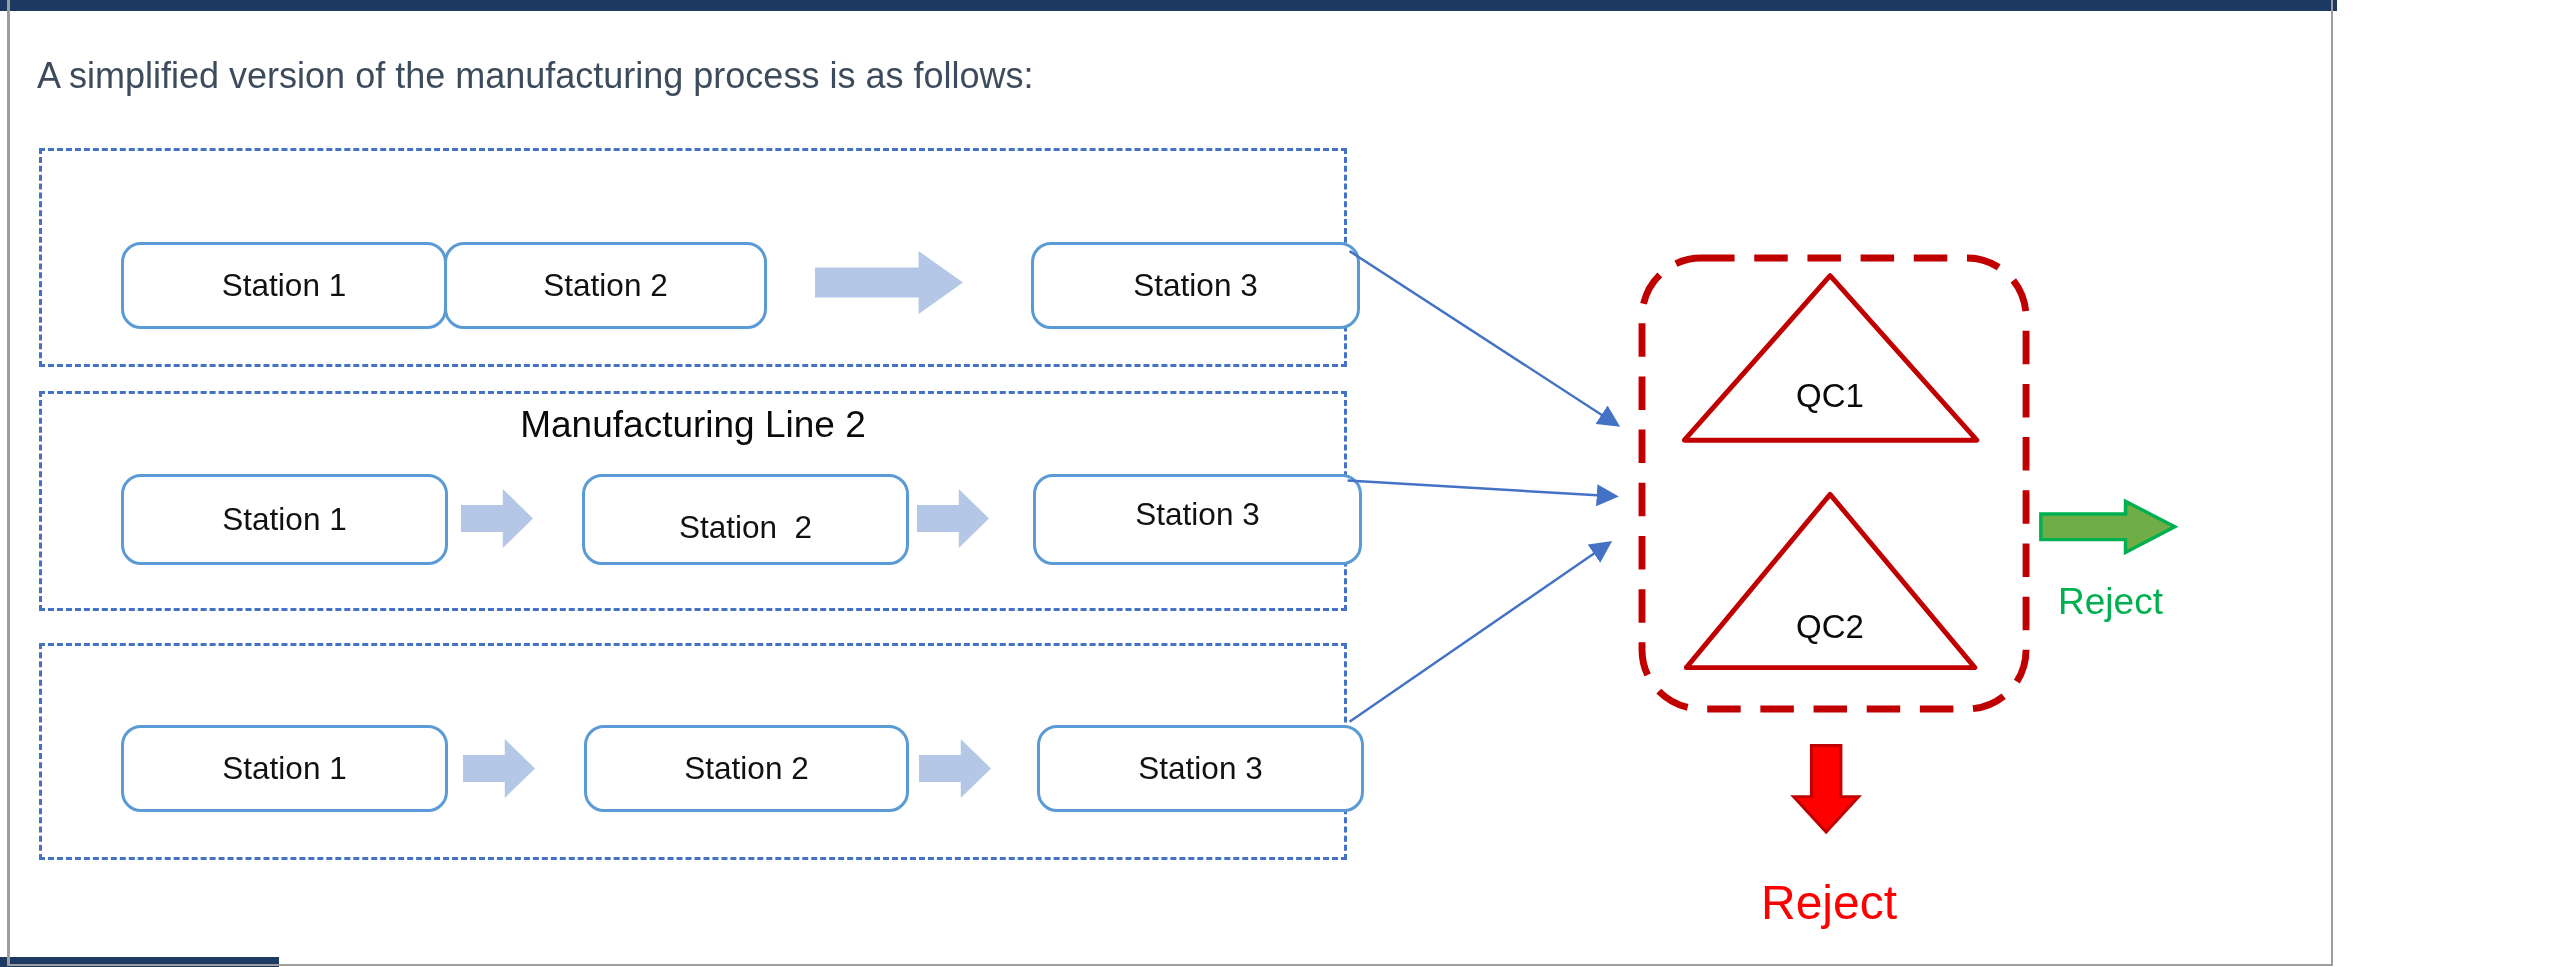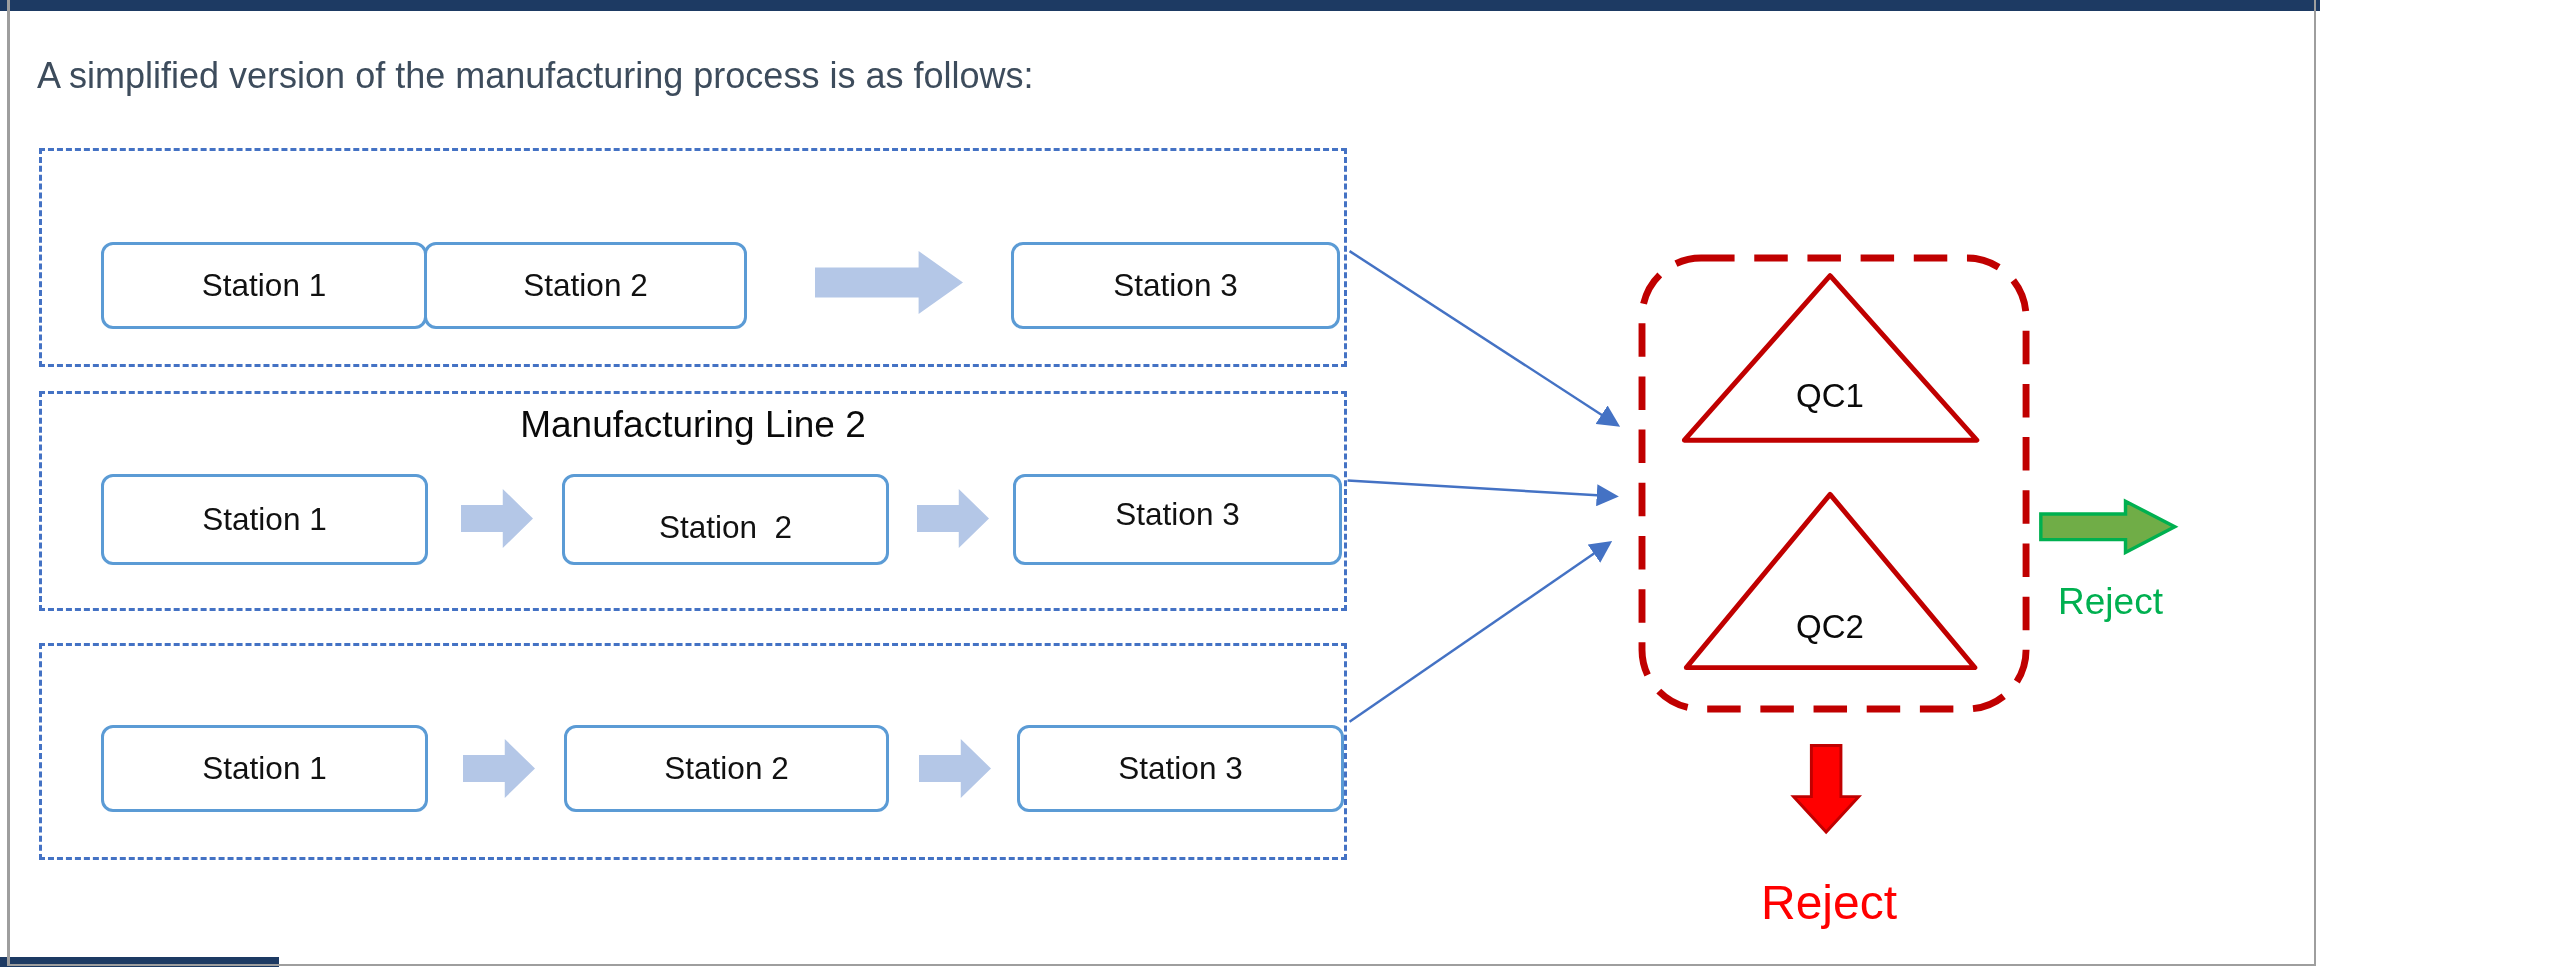--- a/index.html
+++ b/index.html
@@ -1,37 +1,38 @@
 <!DOCTYPE html>
 <html><head>
 <meta charset="utf-8">
 <style>
   html,body{margin:0;padding:0;background:#fff;}
   #canvas{
     position:relative;width:2320px;height:967px;background:#ffffff;overflow:hidden;
     font-family:"Liberation Sans", sans-serif;
+    padding-left:17px;
   }
   .topbar{position:absolute;left:0;top:0;width:2576px;height:10.8px;background:#1d3a63;}
   .bottombar{position:absolute;left:0;top:957px;width:279px;height:10.8px;background:#1d3a63;}
   .frame{position:absolute;left:6.9px;top:0;right:3.9px;bottom:1px;
     border-left:3px solid #9e9e9e;border-right:2px solid #9e9e9e;border-bottom:2px solid #9e9e9e;
     pointer-events:none;}
   .heading{position:absolute;left:37px;top:55px;font-size:36px;color:#3d4c5c;letter-spacing:0px;}
 
   .linegroup{position:absolute;border:3px dashed #4472c4;background:transparent;}
   .lg1{left:39px;top:148px;width:1302px;height:213px;}
   .lg2{left:39px;top:391px;width:1302px;height:214px;}
   .lg3{left:39px;top:643px;width:1302px;height:211px;}
   .linetitle{position:absolute;left:0;right:0;top:9.9px;text-align:center;
     font-size:37px;color:#0a0a0a;}
   .lg3 .linetitle{top:7.9px;}
 
-  .station{position:absolute;background:#fff;border:3px solid #5b9bd5;border-radius:12px;
+  .station{position:absolute;background:#fff;border:3px solid #5b9bd5;border-radius:20px;
     display:flex;align-items:center;justify-content:center;
-    font-size:31.5px;color:#111;white-space:pre;box-sizing:border-box;}
+    font-size:31.5px;color:#111;white-space:pre;box-sizing:border-box;margin-left:20px;}
   .txt-low{padding-top:15.8px;}
   .txt-high{padding-bottom:9.9px;}
 
   .blockarrow{position:absolute;background:#b4c7e7;}
   .ba-big{clip-path:polygon(0% 26%,70% 26%,70% 0%,100% 50%,70% 100%,70% 74%,0% 74%);}
   .ba-small{clip-path:polygon(0% 27%,58% 27%,58% 0%,100% 50%,58% 100%,58% 73%,0% 73%);}
 
   svg.overlay{position:absolute;left:0;top:0;z-index:5;pointer-events:none;}
 
   .qclabel{position:absolute;width:138px;text-align:center;z-index:6;

